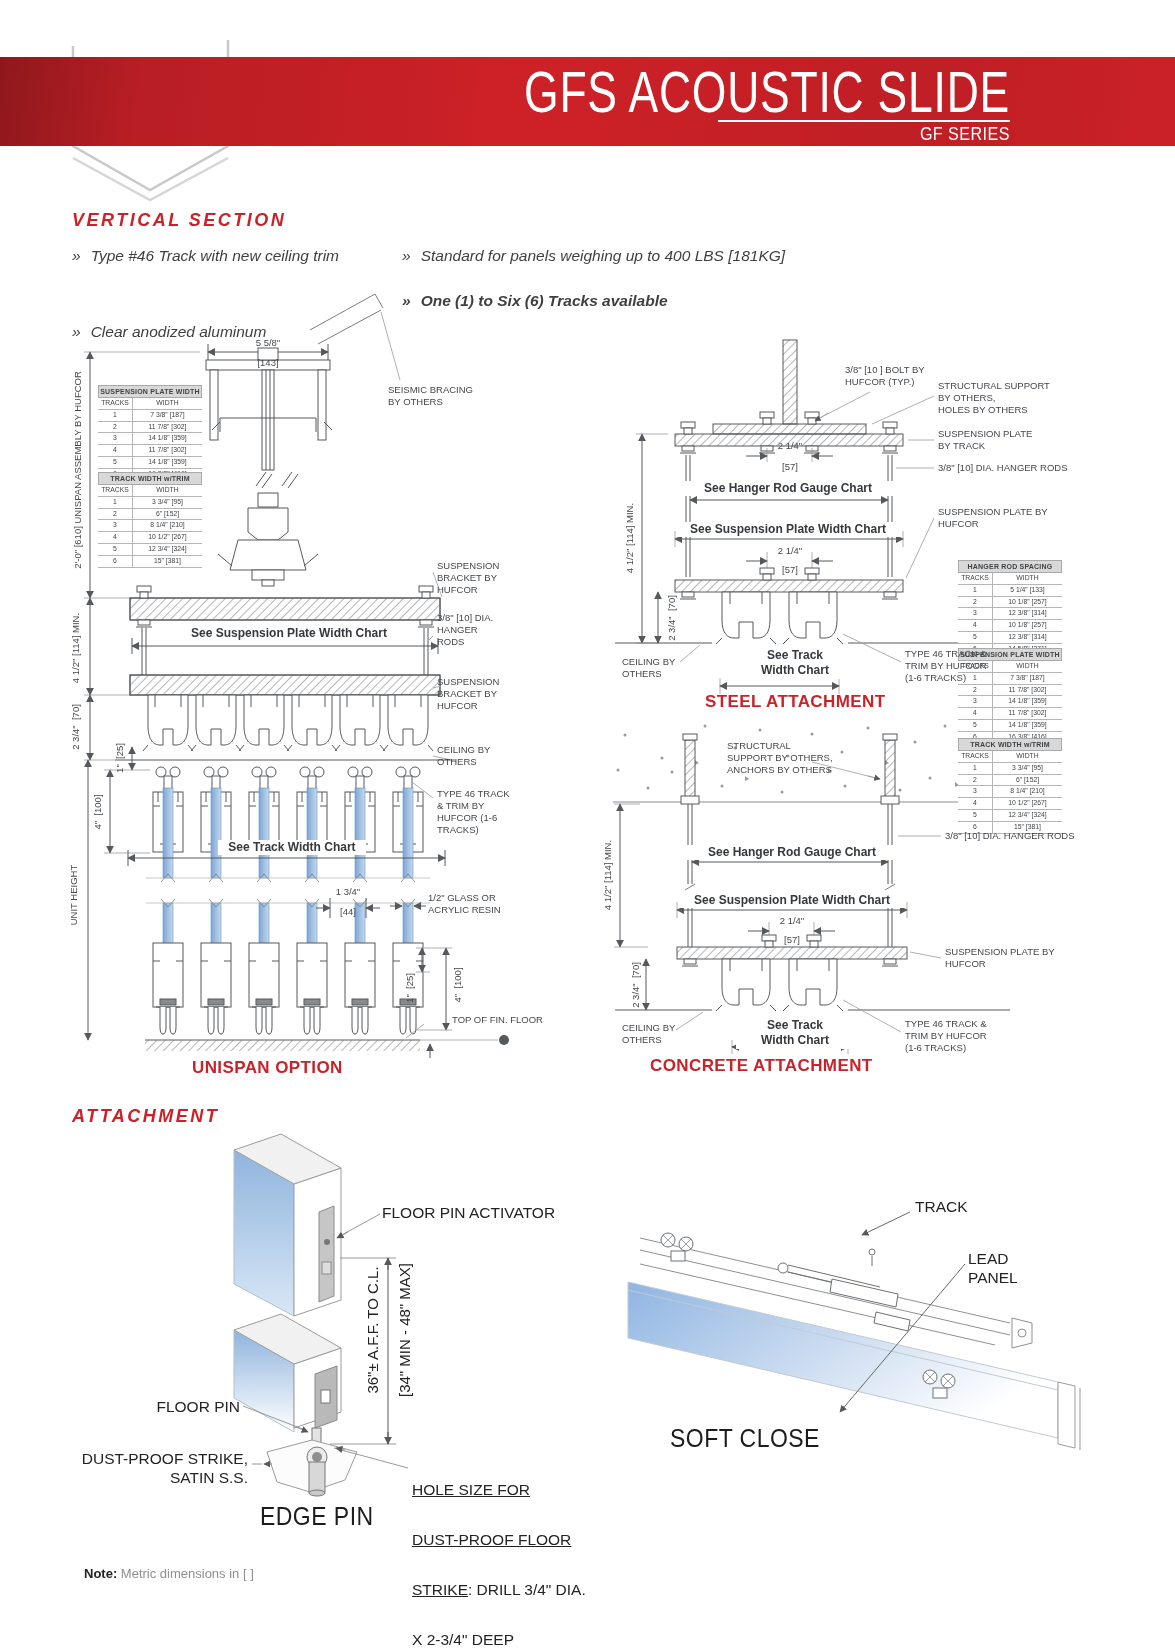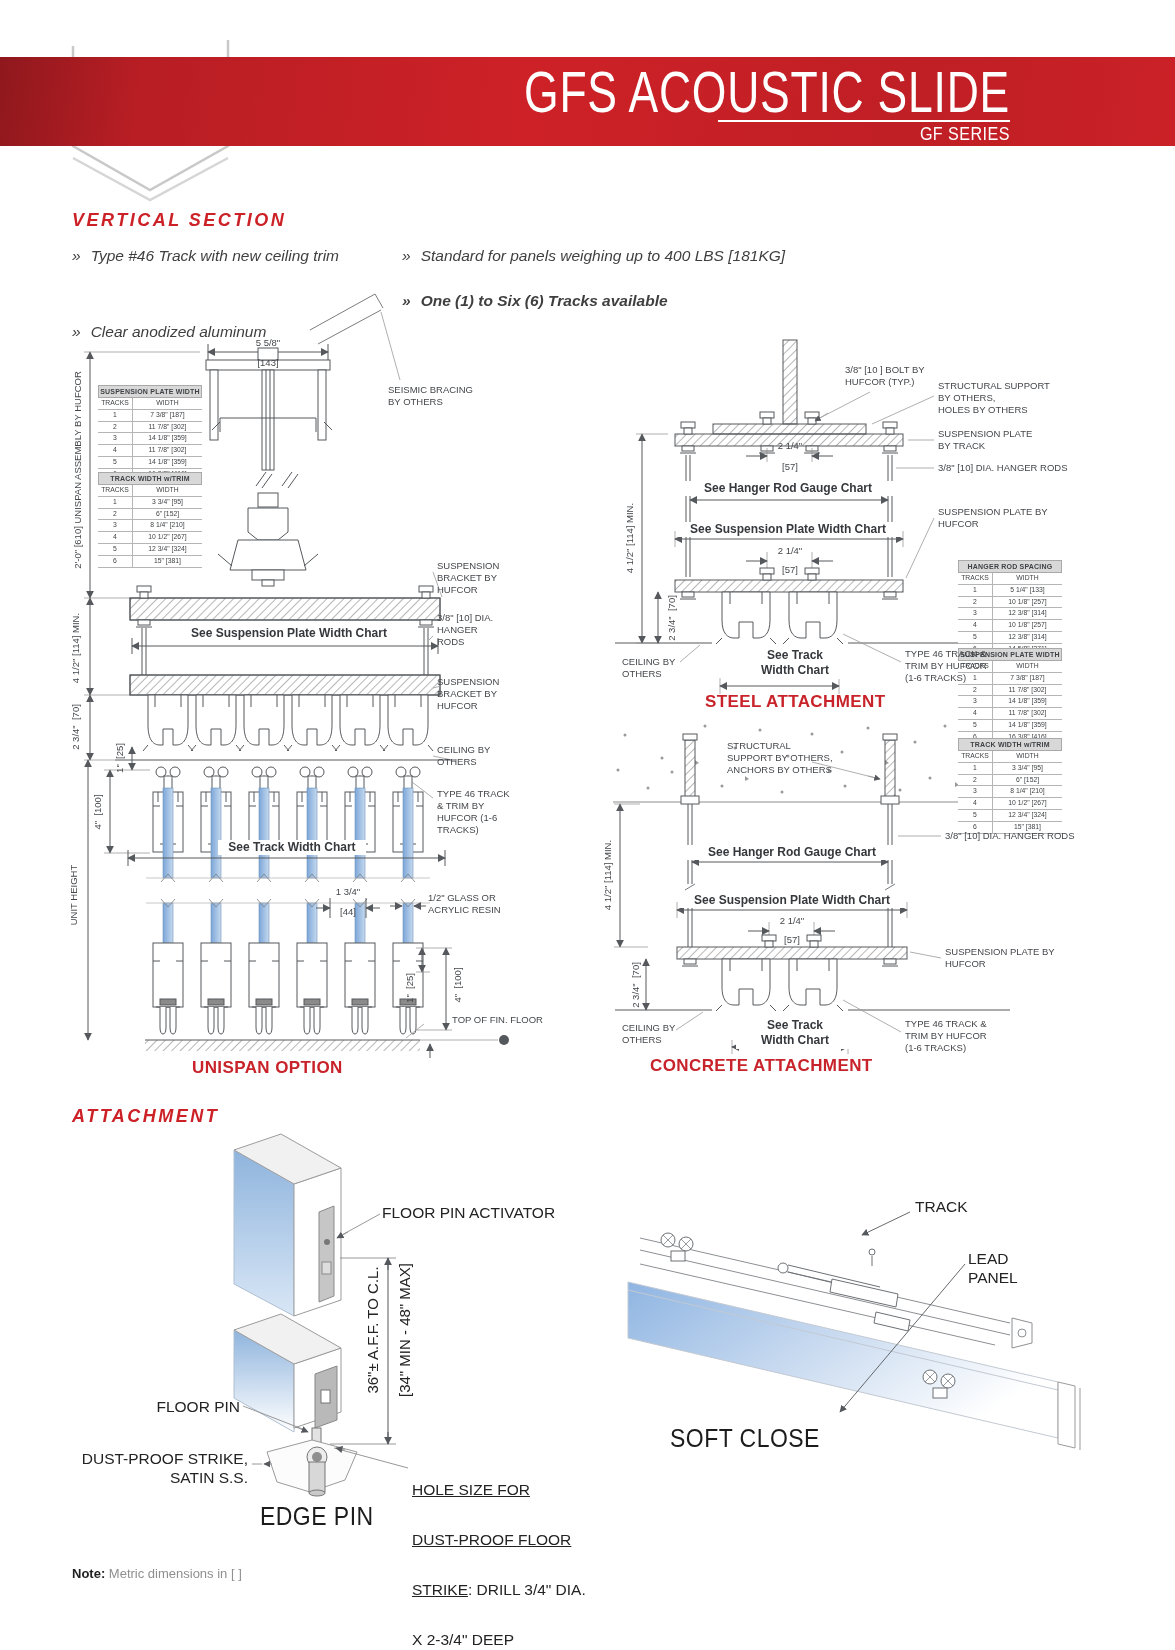--- a/index.html
+++ b/index.html
@@ -34,21 +34,21 @@
           transform:translate(-50%,-50%) rotate(-90deg);}
   .u{text-decoration:underline;}
   
   .dtable{position:absolute;width:104px;background:#fff;color:#3f4245;z-index:3;}
   .tb-title{background:#d8d8d8;border:1px solid #a9a9a9;font-weight:bold;font-size:7px;
             text-align:center;padding:2px 0;letter-spacing:.2px;}
   .tb-row{display:flex;border-bottom:1px solid #b5b5b5;font-size:6.8px;line-height:1;}
   .tb-row div{padding:2px 2px;text-align:center;}
   .tb-row div:first-child{width:30px;border-right:1px solid #b5b5b5;}
   .tb-row div:last-child{flex:1;}
-  .note{position:absolute;font-size:13px;z-index:3;}
+  .note{position:absolute;font-size:13px;z-index:3;margin-left:12px;}
   .note b{color:#222;}
   .note span.gr{color:#8f8f8f;}
   svg.art{position:absolute;left:0;top:0;z-index:1;pointer-events:none;}
 </style>
 </head>
 <body>
 
 <div class="page">
 
   <svg class="ribbon-lines" width="1175" height="220">

